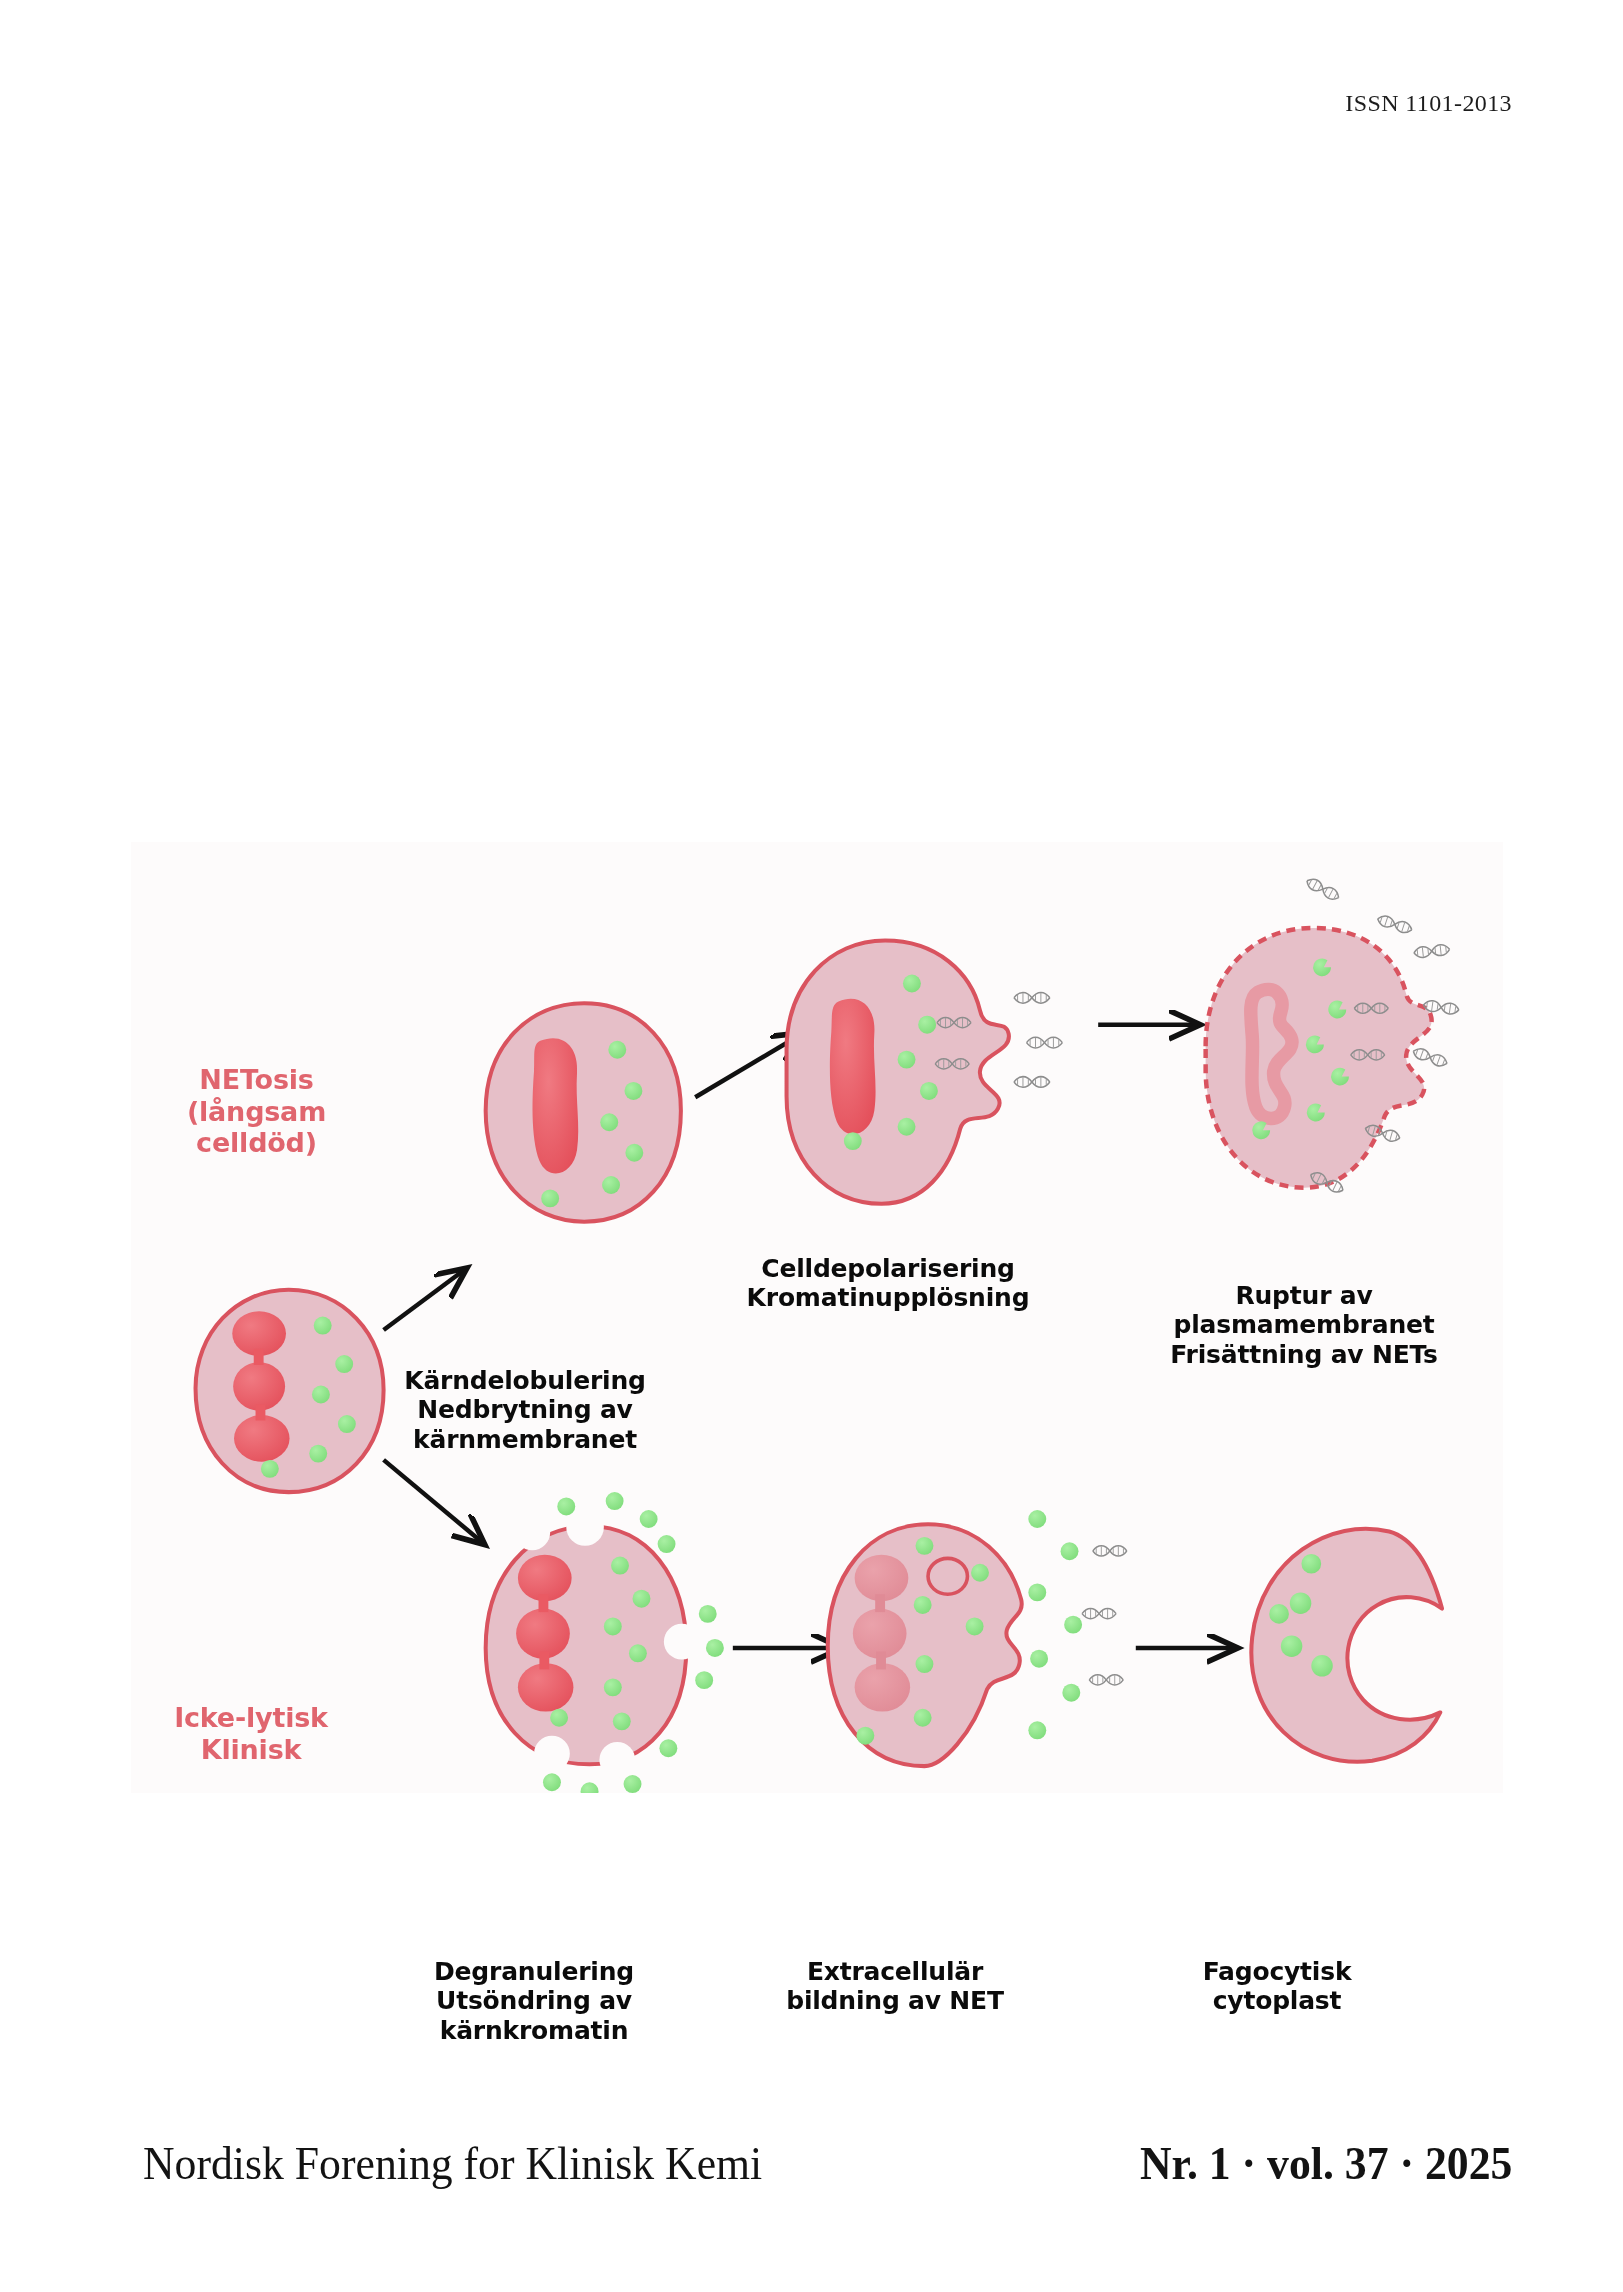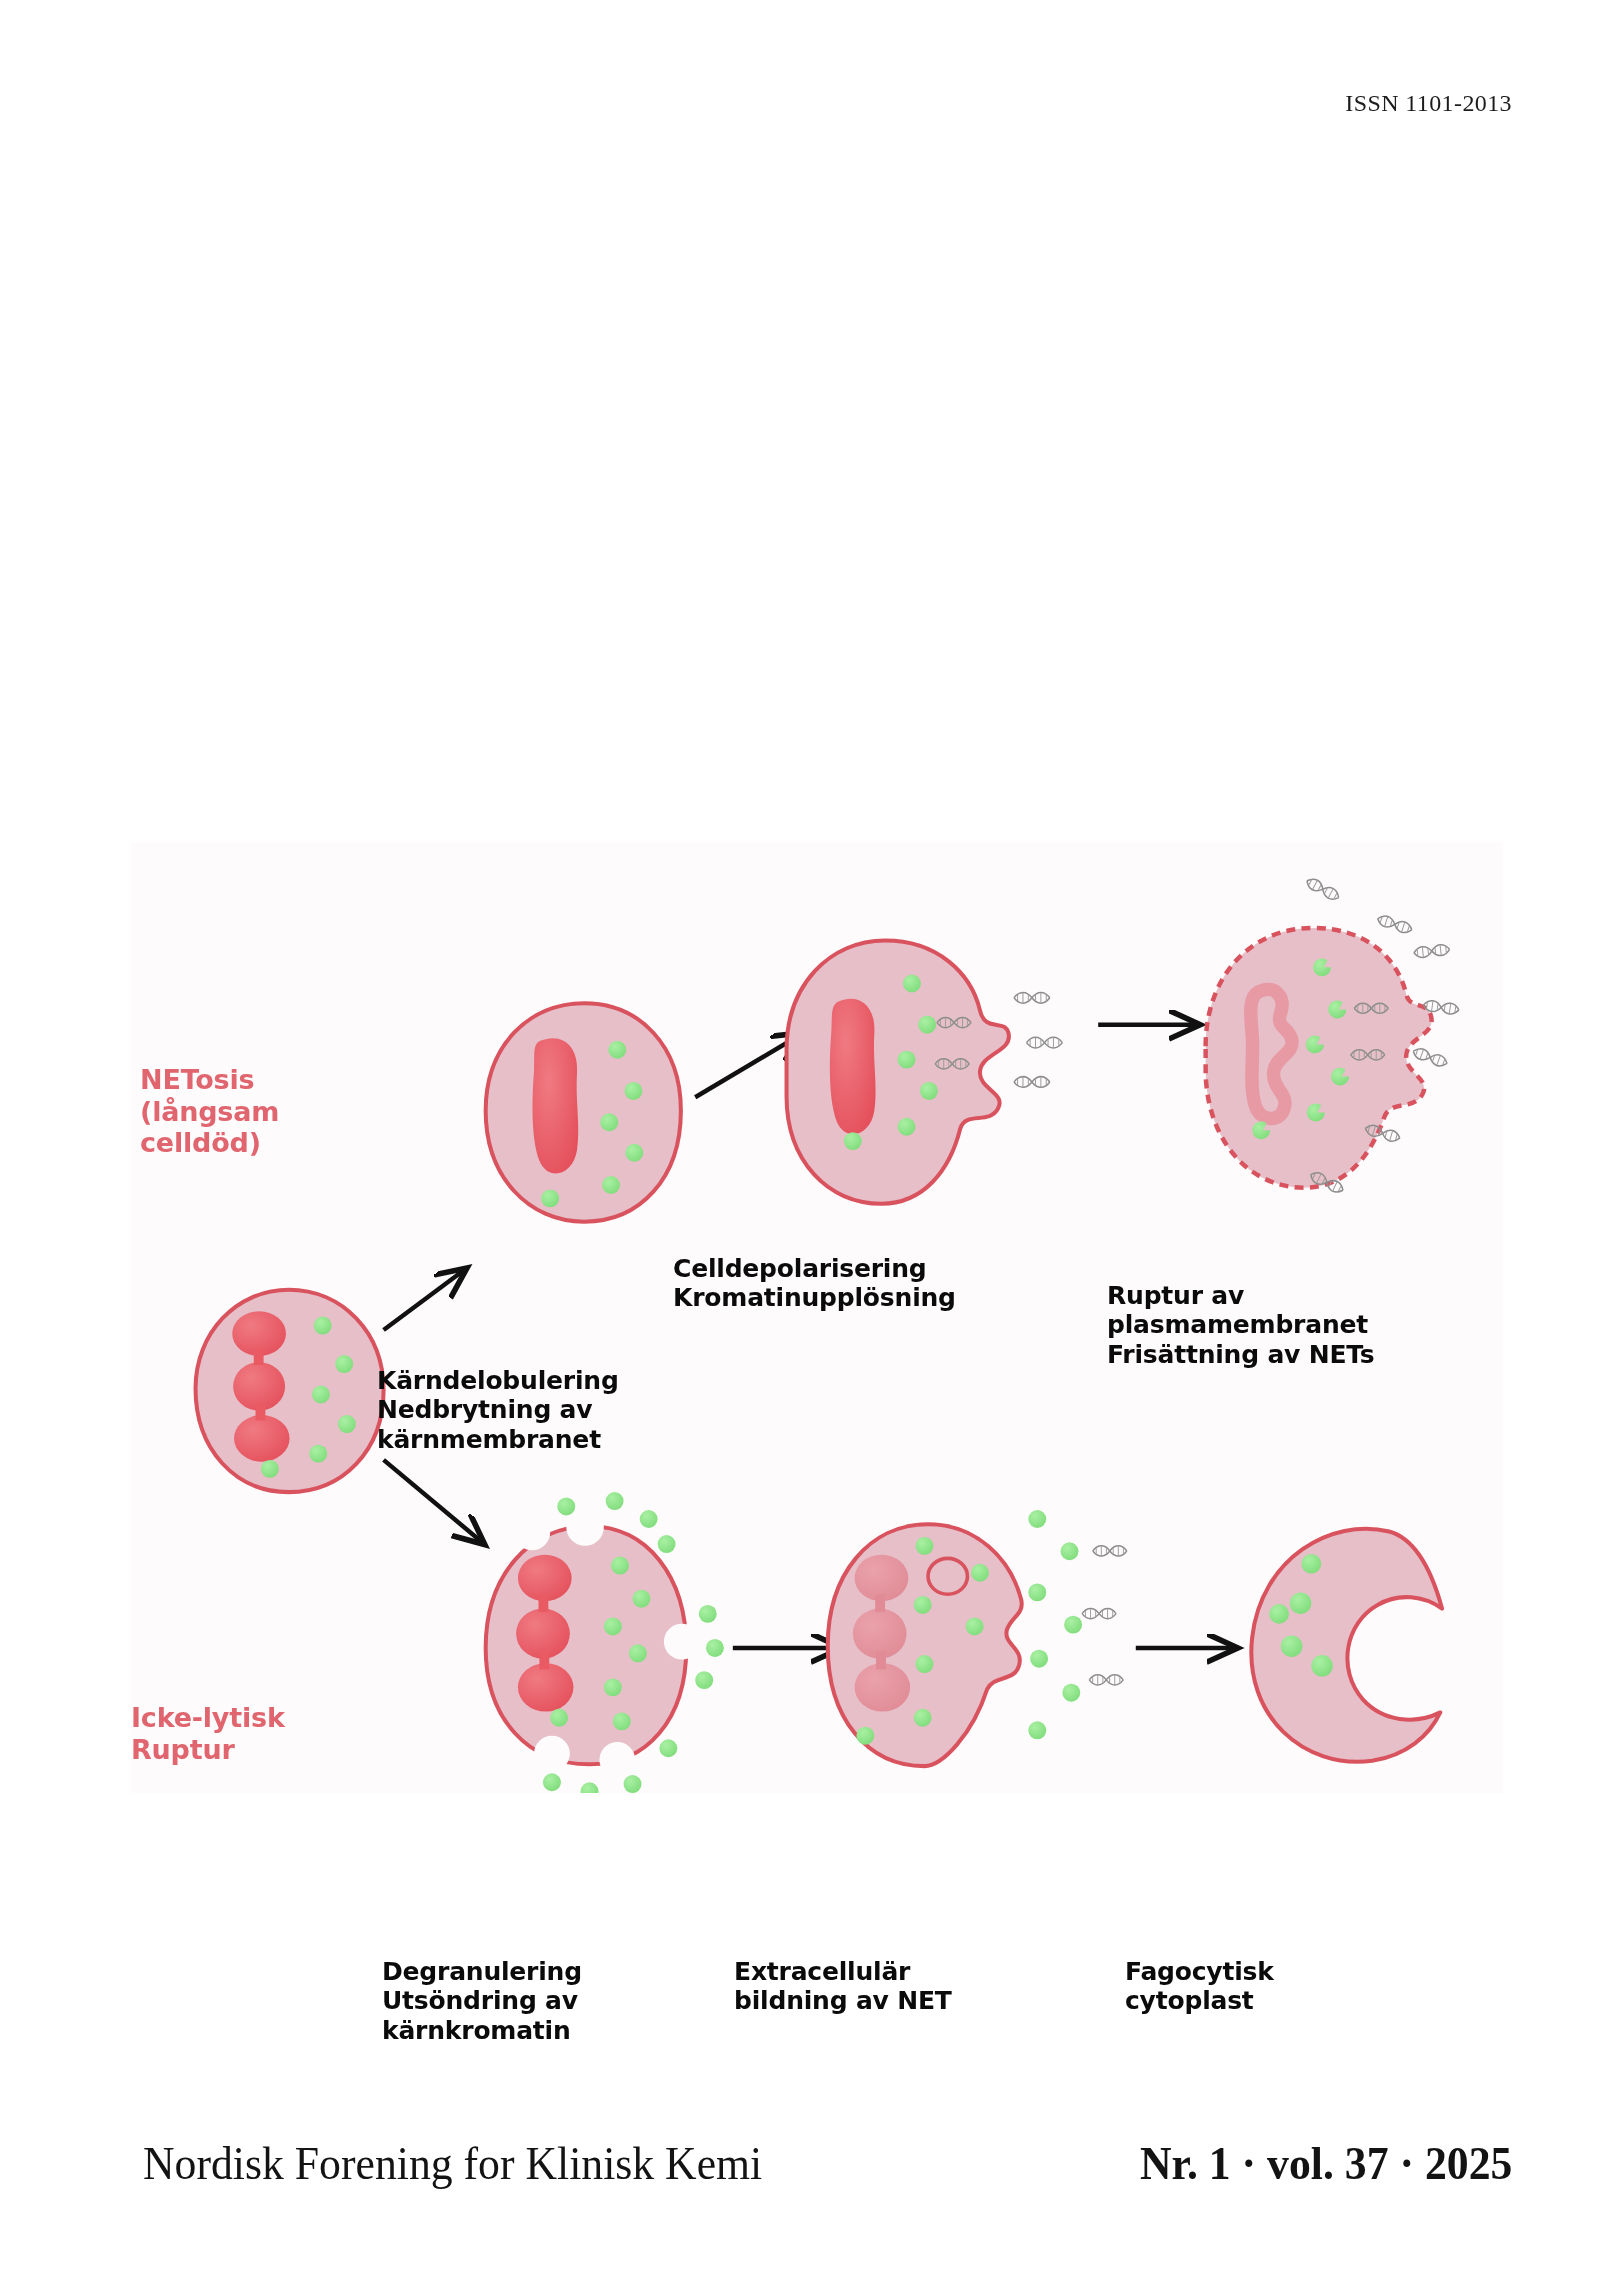--- a/index.html
+++ b/index.html
@@ -54,20 +54,21 @@
     background:#fdfbfb;
   }
   .fig-inner{position:absolute;inset:0;}
   .fig-svg{position:absolute;left:0;top:0;width:1372px;height:951px;}
 
   
   .lbl{
     position:absolute;
     font-family:"DejaVu Sans","Liberation Sans",sans-serif;
     font-weight:700;
+    text-align:center;
     line-height:1.17;
     white-space:pre-line;
   }
   .lbl.black{color:#0b0b0b;font-size:25px;letter-spacing:-0.2px;}
   .lbl.pink{color:#e0656e;font-size:27px;letter-spacing:-0.2px;}
 
   #lbl-netosis{left:9px;top:222px;width:233px;}
   #lbl-icke{left:0px;top:860px;width:240px;}
   #lbl-karndel{left:246px;top:524px;width:296px;}
   #lbl-celldep{left:542px;top:412px;width:430px;}
@@ -335,21 +336,21 @@
           <circle cx="1296" cy="898" r="12" fill="url(#granG)"></circle>
           <circle cx="1330" cy="920" r="12" fill="url(#granG)"></circle>
         </g>
       </svg>
 
       <div class="lbl pink" id="lbl-netosis">NETosis
 (långsam
 celldöd)</div>
 
       <div class="lbl pink" id="lbl-icke">Icke-lytisk
-Ruptur</div>
+Klinisk</div>
 
       <div class="lbl black" id="lbl-karndel">Kärndelobulering
 Nedbrytning av
 kärnmembranet</div>
 
       <div class="lbl black" id="lbl-celldep">Celldepolarisering
 Kromatinupplösning</div>
 
       <div class="lbl black" id="lbl-ruptur">Ruptur av
 plasmamembranet

